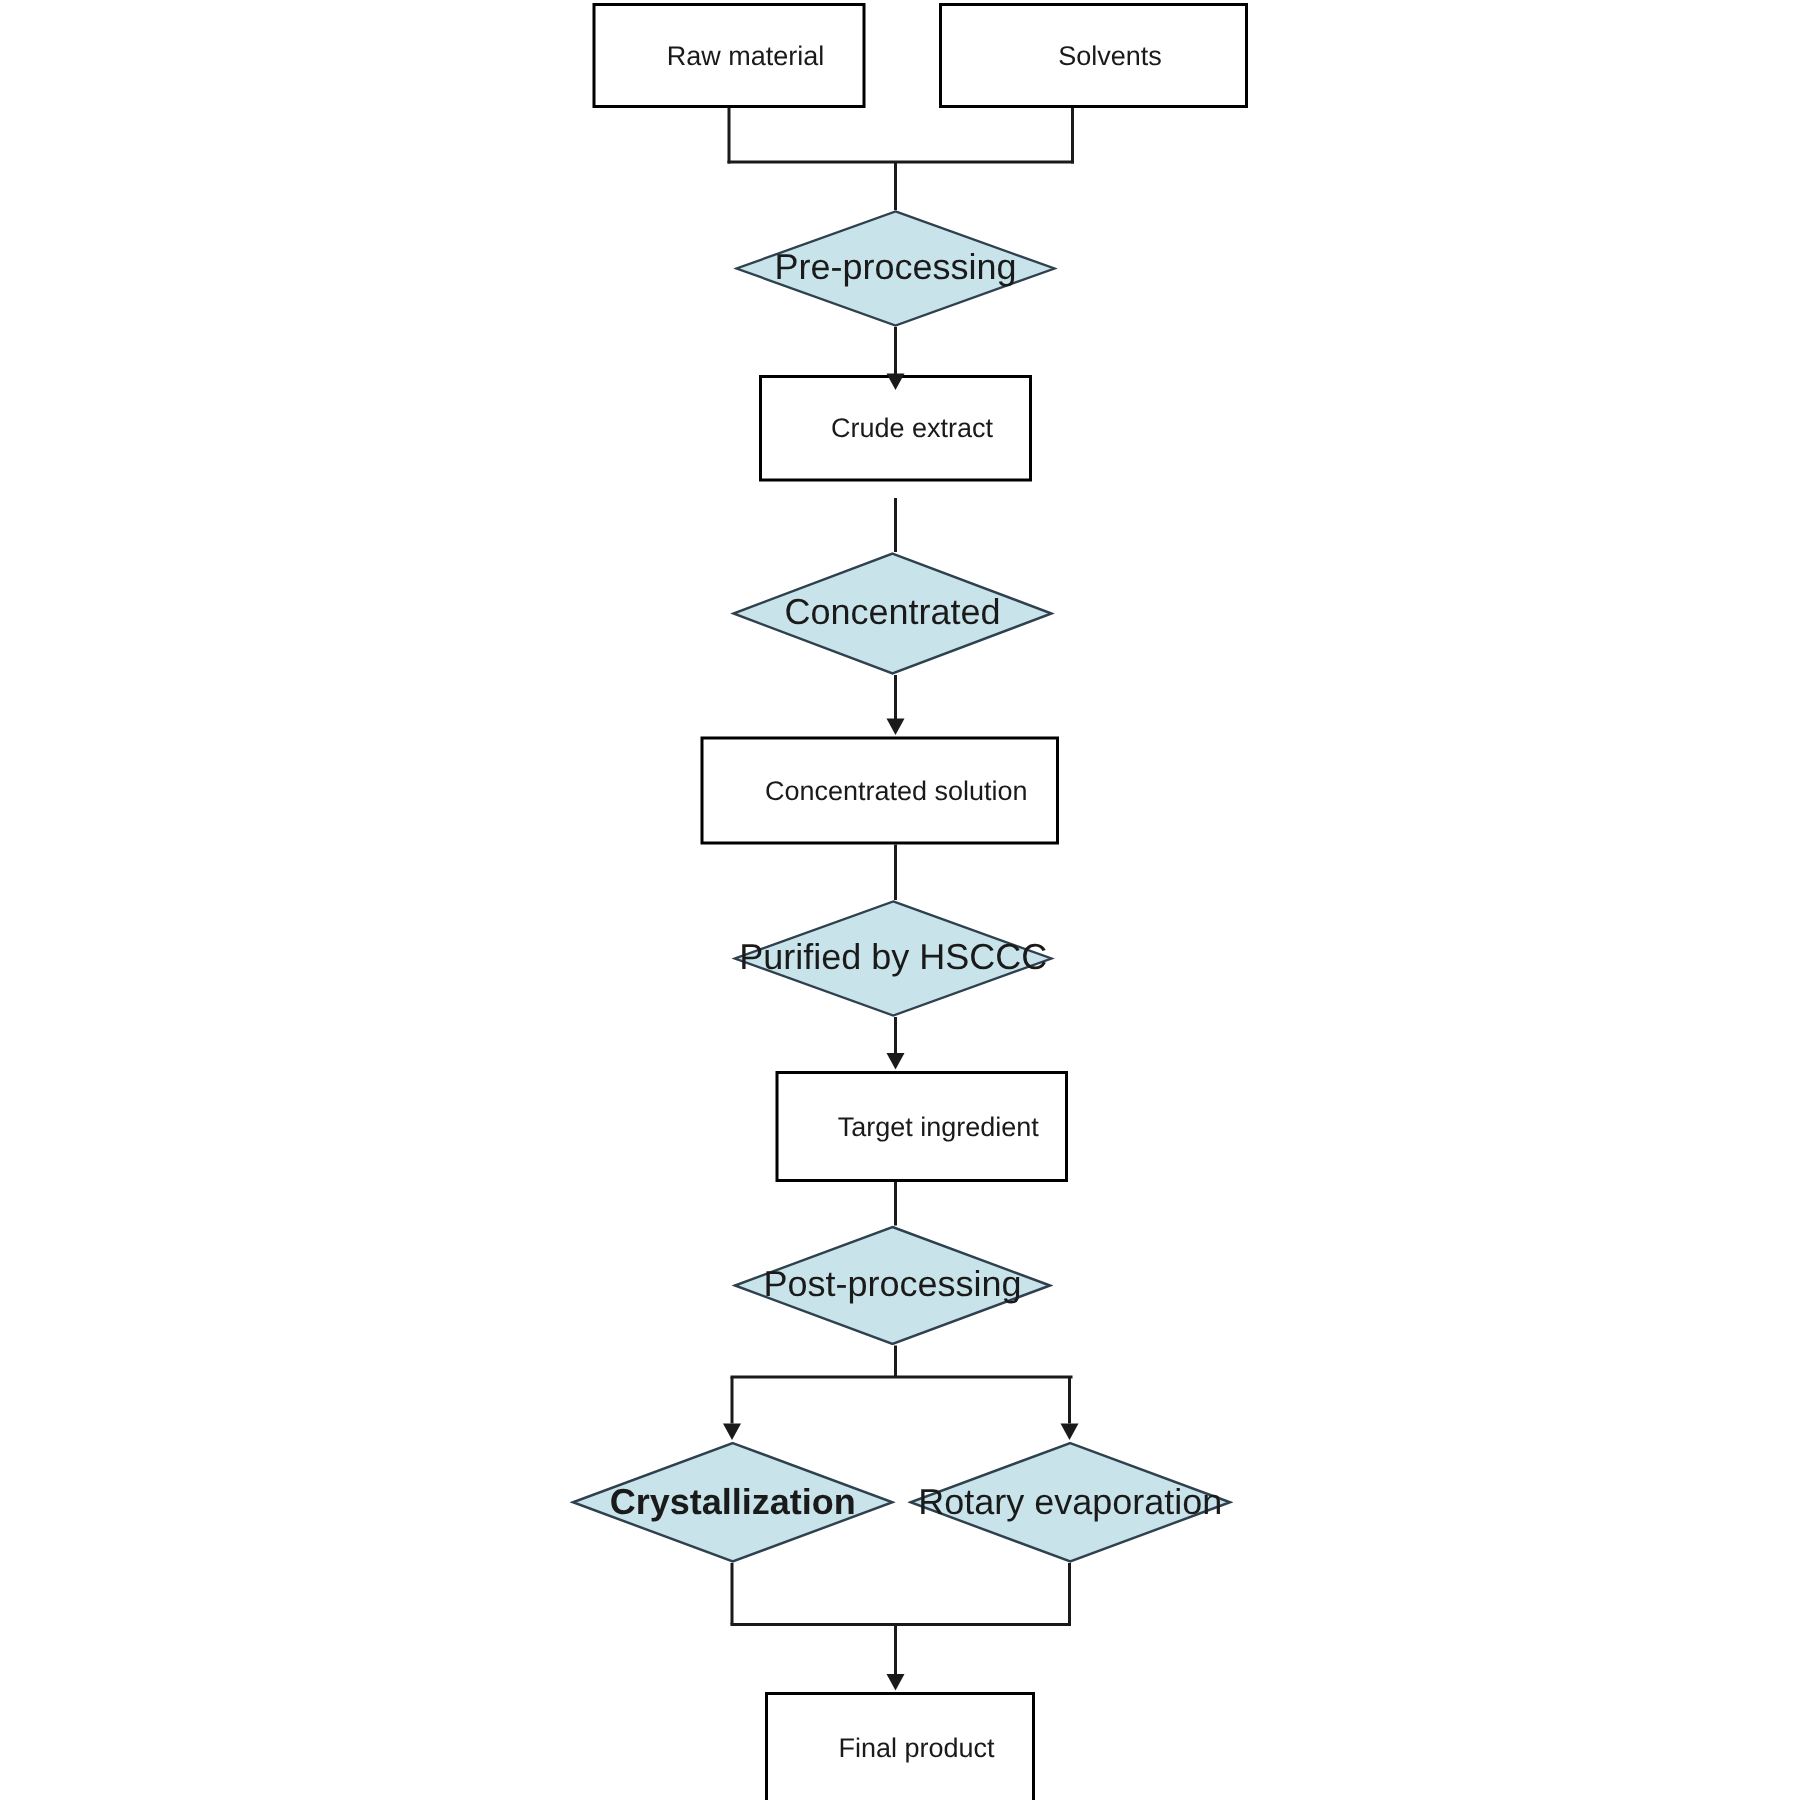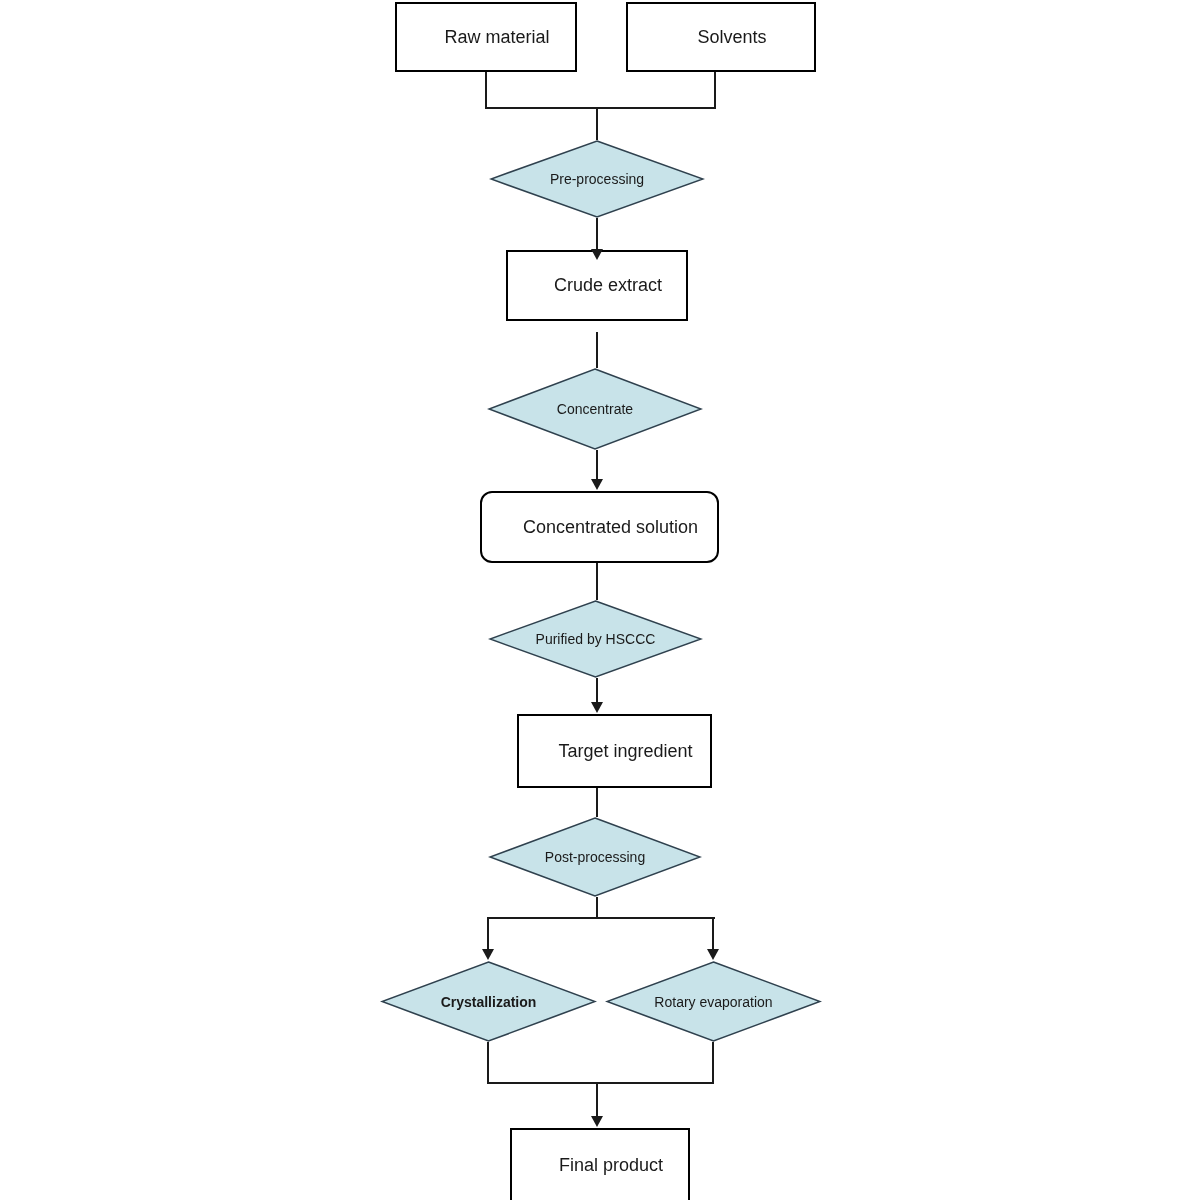--- a/index.html
+++ b/index.html
@@ -25,50 +25,50 @@
     padding-left: 22px;
   }
   .diamond { position: absolute; }
   .diamond svg { position: absolute; left: 0; top: 0; width: 100%; height: 100%; display: block; }
   .diamond .dlabel {
     position: absolute;
     left: 0; top: 0; right: 0; bottom: 0;
     display: flex;
     align-items: center;
     justify-content: center;
-    font-size: 14px;
+    font-size: 24px;
     white-space: nowrap;
   }
   .line { position: absolute; background: #1a1a1a; }
   .arrowhead {
     position: absolute;
     width: 0; height: 0;
     border-left: 6px solid transparent;
     border-right: 6px solid transparent;
     border-top: 11px solid #1a1a1a;
   }
 </style>
 </head>
 <body>
 
 <div class="canvas">
 
   <div class="box" style="left:395px; top:2px; width:182px; height:70px;">
     <span>Raw material</span>
   </div>
 
-  <div class="box" style="left:626px; top:2px; width:190px; height:70px;">
+  <div class="box" style="left:626px; top:2px; width:206px; height:70px;">
     <span>Solvents</span>
   </div>
 
   <div class="box" style="left:506px; top:250px; width:182px; height:71px;">
     <span>Crude extract</span>
   </div>
 
-  <div class="box" style="left:480px; top:491px; width:239px; height:72px;border-radius:12px;">
+  <div class="box" style="left:467px; top:491px; width:239px; height:72px;">
     <span>Concentrated solution</span>
   </div>
 
   <div class="box" style="left:517px; top:714px; width:195px; height:74px;">
     <span>Target ingredient</span>
   </div>
 
   <div class="box" style="left:510px; top:1128px; width:180px; height:75px;">
     <span>Final product</span>
   </div>
@@ -77,21 +77,21 @@
     <svg viewBox="0 0 216 80" preserveAspectRatio="none">
       <polygon points="108,1 214,40 108,79 2,40" fill="#c8e3e9" stroke="#2f414e" stroke-width="1.6"></polygon>
     </svg>
     <div class="dlabel">Pre-processing</div>
   </div>
 
   <div class="diamond" style="left:487px; top:368px; width:216px; height:82px;">
     <svg viewBox="0 0 216 80" preserveAspectRatio="none">
       <polygon points="108,1 214,40 108,79 2,40" fill="#c8e3e9" stroke="#2f414e" stroke-width="1.6"></polygon>
     </svg>
-    <div class="dlabel">Concentrate</div>
+    <div class="dlabel">Concentrated</div>
   </div>
 
   <div class="diamond" style="left:488px; top:817px; width:214px; height:80px;">
     <svg viewBox="0 0 216 80" preserveAspectRatio="none">
       <polygon points="108,1 214,40 108,79 2,40" fill="#c8e3e9" stroke="#2f414e" stroke-width="1.6"></polygon>
     </svg>
     <div class="dlabel">Post-processing</div>
   </div>
 
   <div class="diamond" style="left:488px; top:600px; width:215px; height:78px;">

